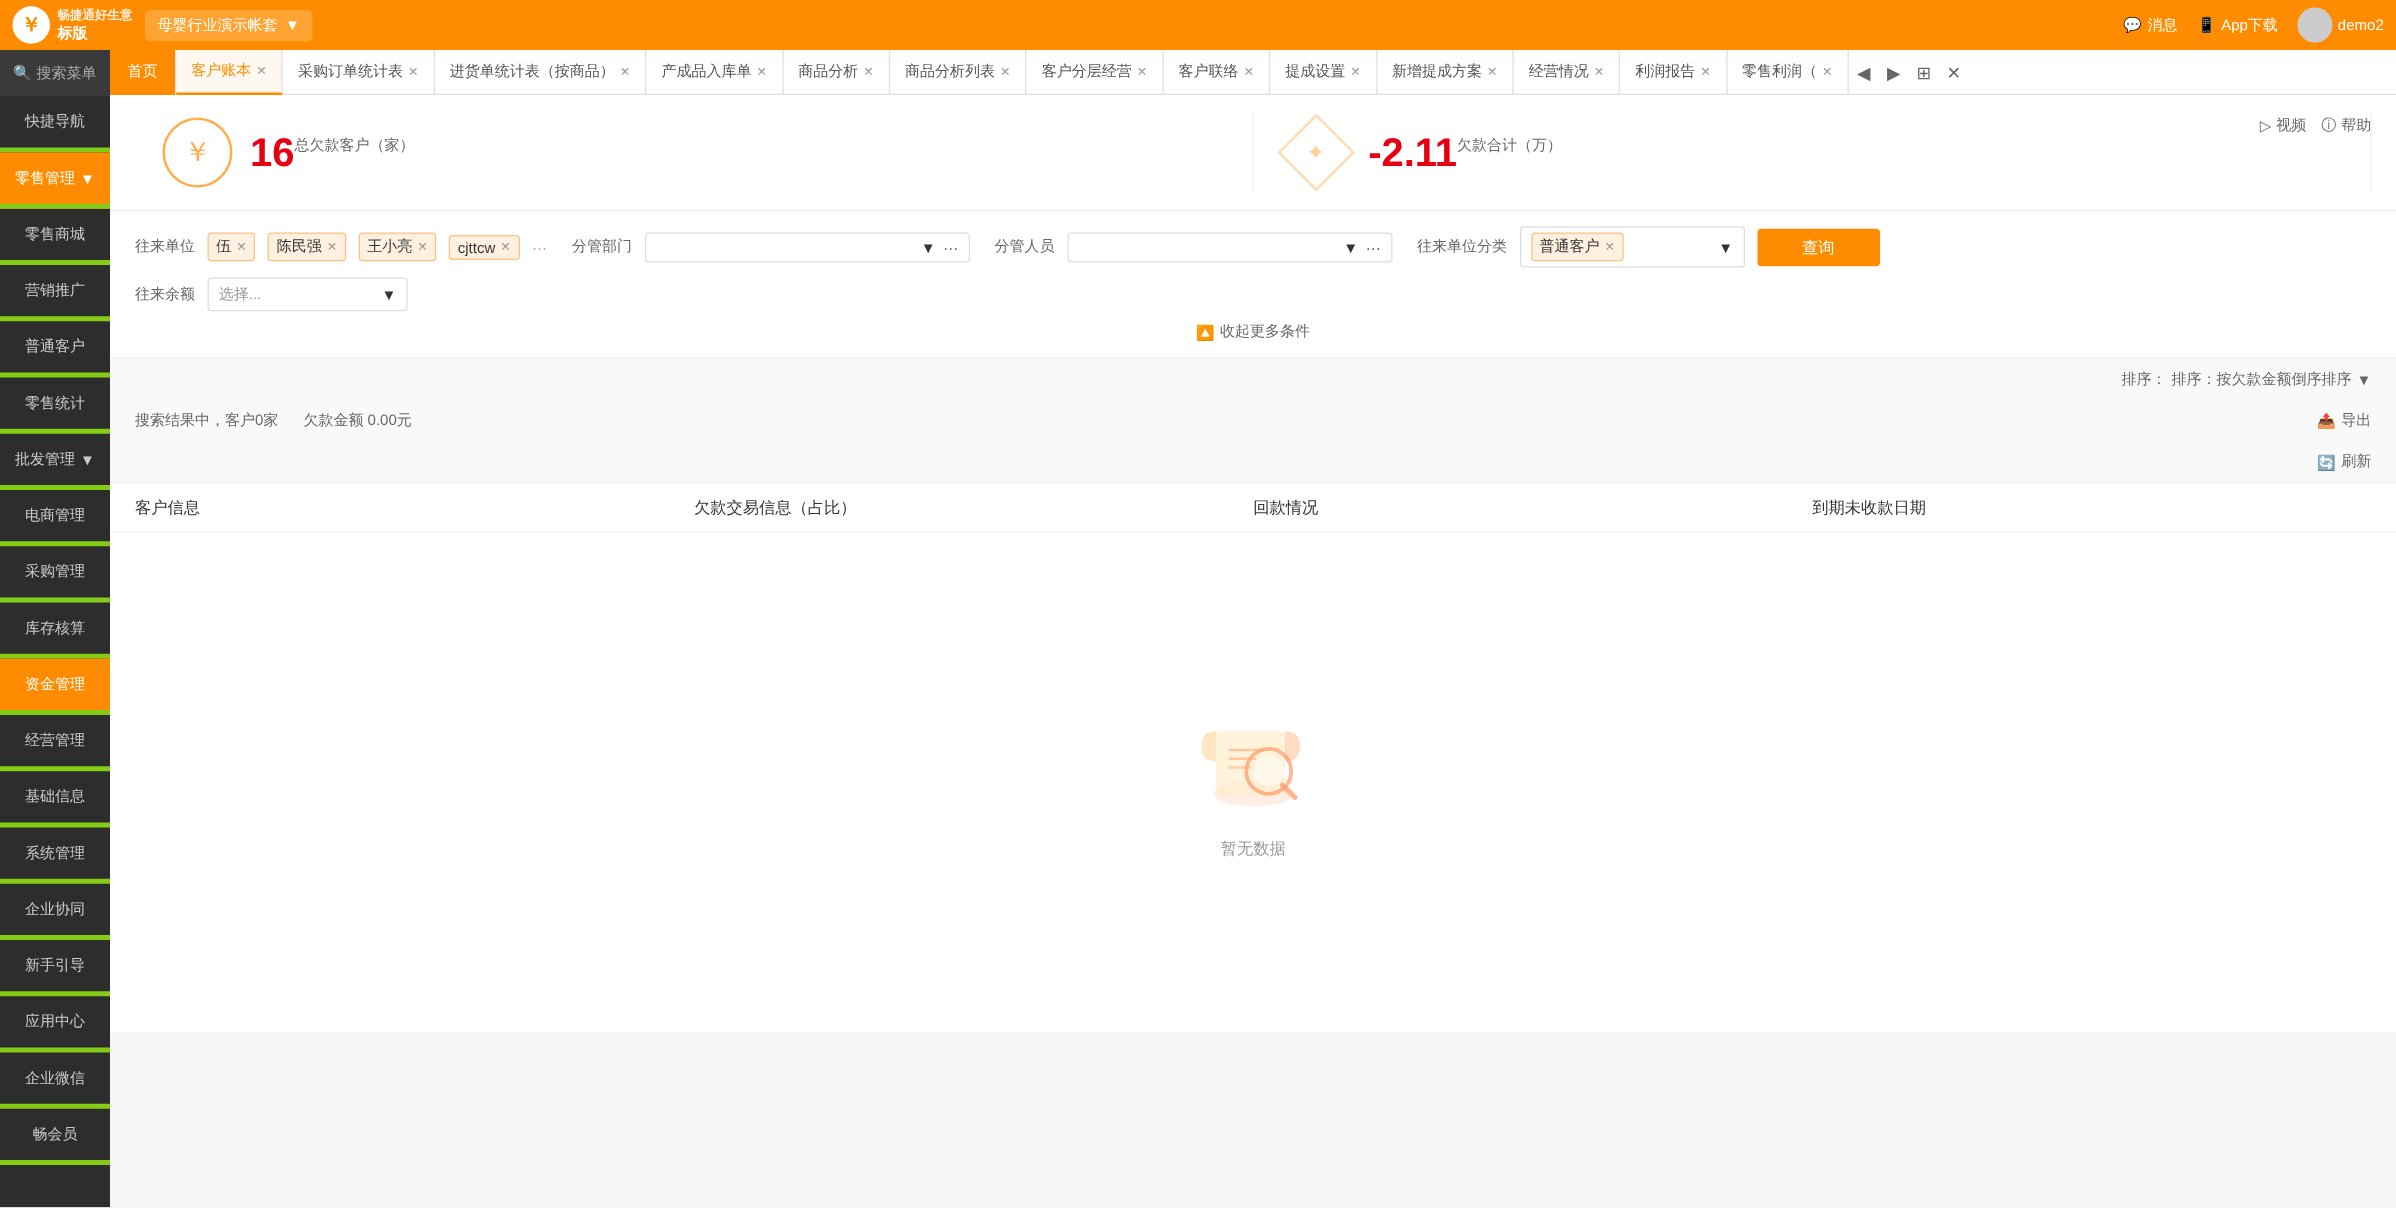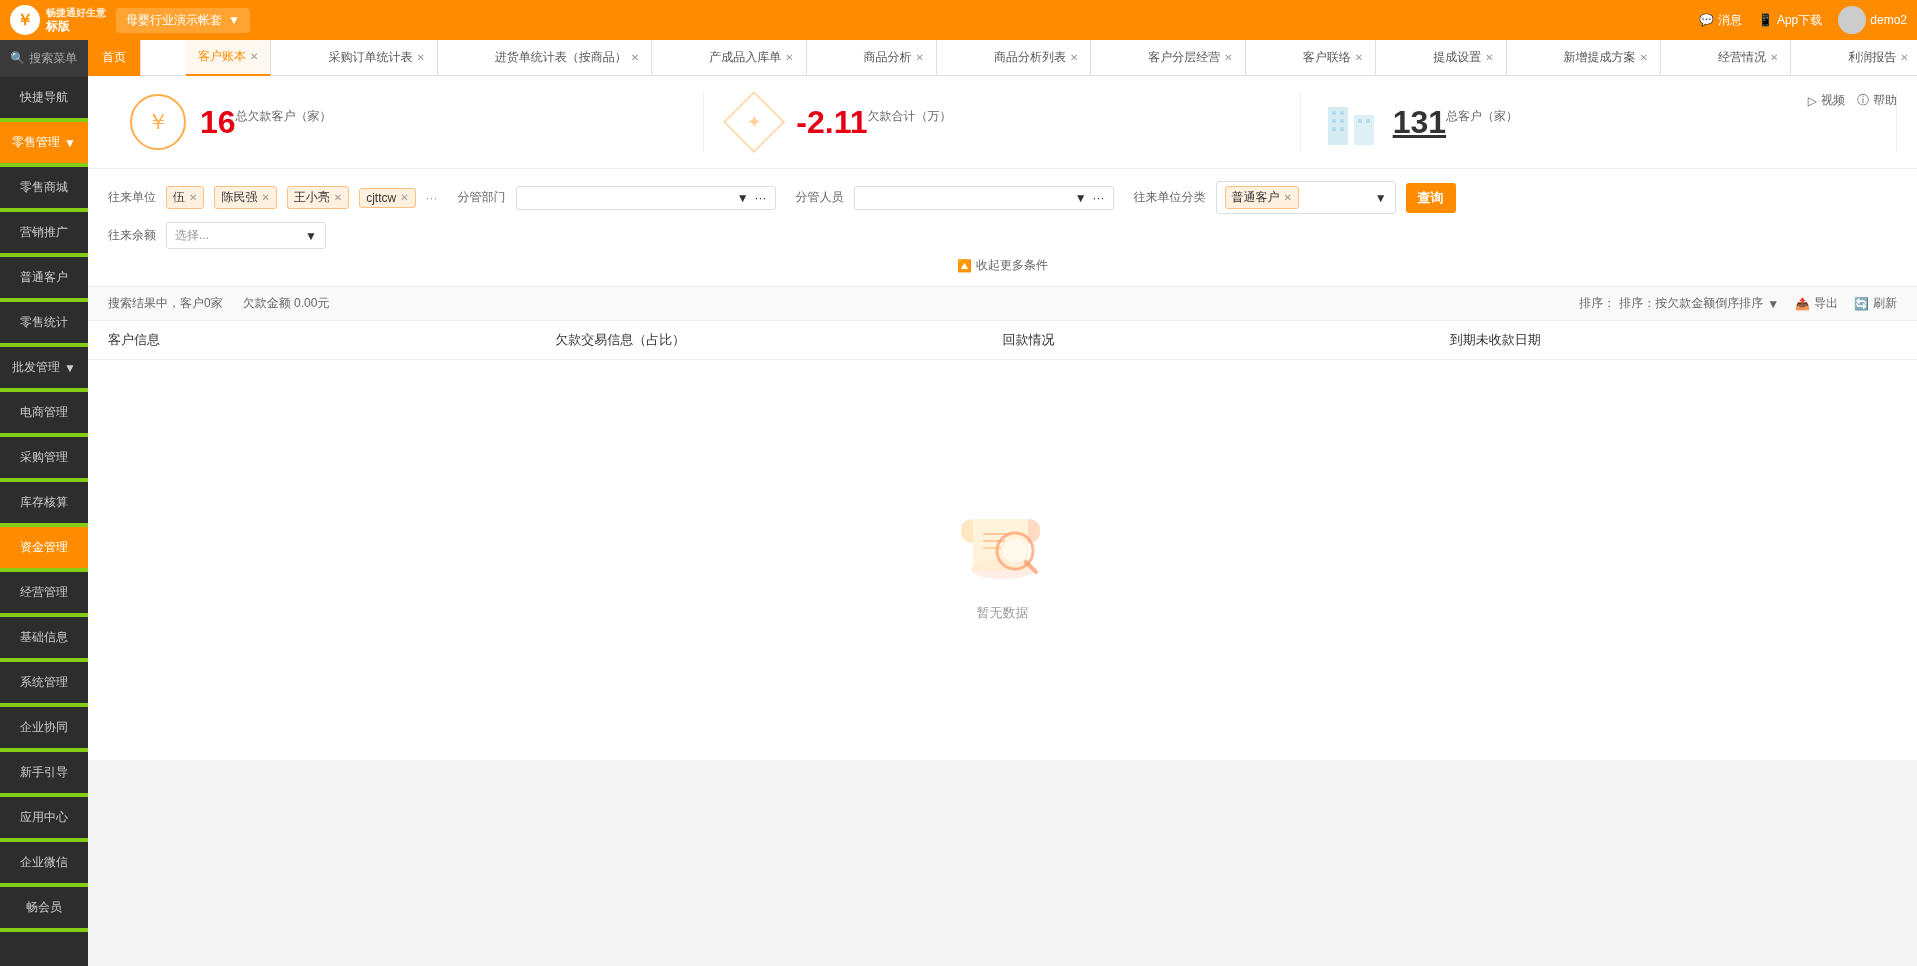--- a/index.html
+++ b/index.html
@@ -4,21 +4,21 @@
   <style>
     * { margin: 0; padding: 0; box-sizing: border-box; }
     body { font-family: 'Microsoft YaHei', Arial, sans-serif; font-size: 13px; background: #f5f5f5; overflow: hidden; height: 966px; }
 
     
     .app-wrapper { display: flex; flex-direction: column; height: 100%; }
     .top-bar { display: flex; align-items: center; background: #ff8c00; height: 40px; padding: 0 10px; flex-shrink: 0; }
     .main-layout { display: flex; flex: 1; overflow: hidden; }
     .sidebar { width: 88px; background: #2d2d2d; display: flex; flex-direction: column; flex-shrink: 0; overflow-y: auto; }
     .content-area { flex: 1; display: flex; flex-direction: column; overflow: hidden; }
-    .tab-bar { background: #fff; border-bottom: 1px solid #e0e0e0; display: flex; align-items: center; height: 36px; flex-shrink: 0; gap: 45px; }
+    .tab-bar { background: #fff; border-bottom: 1px solid #e0e0e0; display: flex; align-items: center; height: 36px; flex-shrink: 0; }
     .main-content { flex: 1; overflow-y: auto; background: #f5f5f5; }
 
     
     .logo-area { display: flex; align-items: center; gap: 6px; color: white; font-weight: bold; font-size: 13px; min-width: 88px; }
     .logo-icon { width: 30px; height: 30px; background: white; border-radius: 50%; display: flex; align-items: center; justify-content: center; color: #ff8c00; font-size: 16px; flex-shrink: 0; }
     .top-bar-center { flex: 1; display: flex; align-items: center; padding: 0 10px; }
     .store-selector { background: rgba(255,255,255,0.2); border: none; color: white; padding: 4px 10px; border-radius: 4px; font-size: 12px; cursor: pointer; display: flex; align-items: center; gap: 6px; }
     .top-bar-right { display: flex; align-items: center; gap: 16px; color: white; font-size: 12px; }
     .top-bar-right-item { display: flex; align-items: center; gap: 4px; cursor: pointer; }
     .avatar { width: 28px; height: 28px; border-radius: 50%; background: #ccc; display: flex; align-items: center; justify-content: center; overflow: hidden; }
@@ -51,26 +51,26 @@
     
     .filter-area { background: white; padding: 12px 20px; border-bottom: 1px solid #eee; }
     .filter-row { display: flex; align-items: center; gap: 10px; margin-bottom: 8px; flex-wrap: wrap; }
     .filter-label { color: #666; font-size: 12px; white-space: nowrap; }
     .filter-tag { display: inline-flex; align-items: center; gap: 4px; background: #fff0e0; border: 1px solid #ffc080; border-radius: 3px; padding: 2px 6px; font-size: 12px; color: #333; }
     .filter-tag-close { color: #999; cursor: pointer; font-size: 10px; }
     .filter-more { color: #999; font-size: 12px; cursor: pointer; }
     .filter-select { display: flex; align-items: center; gap: 6px; border: 1px solid #ddd; border-radius: 3px; padding: 4px 8px; font-size: 12px; color: #333; min-width: 160px; cursor: pointer; background: white; }
     .filter-select-wide { min-width: 260px; }
     .filter-class-tag { display: inline-flex; align-items: center; gap: 4px; background: #fff0e0; border: 1px solid #ffc080; border-radius: 3px; padding: 2px 6px; font-size: 12px; color: #333; }
-    .query-btn { background: #ff8c00; color: white; border: none; padding: 6px 12px; border-radius: 3px; font-size: 13px; cursor: pointer; font-weight: bold; }
+    .query-btn { background: #ff8c00; color: white; border: none; padding: 6px 36px; border-radius: 3px; font-size: 13px; cursor: pointer; }
     .collapse-btn { display: flex; align-items: center; gap: 4px; color: #666; font-size: 12px; cursor: pointer; }
 
     
     .results-bar { background: #f9f9f9; padding: 8px 20px; border-bottom: 1px solid #eee; display: flex; align-items: center; justify-content: space-between; font-size: 12px; color: #666; }
-    .results-bar-right { display: flex; align-items: flex-end; gap: 16px; }
+    .results-bar-right { display: flex; align-items: flex-end; gap: 16px; flex-direction: column; }
     .results-bar-action { display: flex; align-items: center; gap: 4px; color: #666; cursor: pointer; }
     .sort-select { display: flex; align-items: center; gap: 4px; cursor: pointer; }
 
     
     .table-wrapper { background: white; margin: 0; }
     .table-header { display: grid; grid-template-columns: 2fr 2fr 2fr 2fr; padding: 10px 20px; background: white; border-bottom: 1px solid #eee; font-size: 13px; color: #333; font-weight: normal; }
     .table-body { min-height: 400px; display: flex; align-items: center; justify-content: center; flex-direction: column; padding: 40px; }
     .empty-text { color: #999; font-size: 13px; }
 
     
@@ -272,40 +272,20 @@
                 <div style="width:44px;height:44px;transform:rotate(45deg);border:2px solid #ff8c00;opacity:0.3;position:absolute;"></div>
                 <span style="font-size:18px;color:#ff8c00;opacity:0.4;z-index:1;">✦</span>
               </div>
             </div>
             <div class="stat-info">
               <span class="stat-value" style="color:#e60012;font-size:32px;">-2.11</span>
               <span class="stat-label">欠款合计（万）</span>
             </div>
           </div>
 
-          <div class="stat-block">
-            <div class="stat-icon">
-              <svg width="54" height="54" viewBox="0 0 54 54" fill="none">
-                <rect x="4" y="12" width="20" height="38" rx="1" fill="#add8e6" opacity="0.5"></rect>
-                <rect x="30" y="20" width="20" height="30" rx="1" fill="#add8e6" opacity="0.4"></rect>
-                <rect x="8" y="16" width="4" height="4" fill="#add8e6" opacity="0.8"></rect>
-                <rect x="16" y="16" width="4" height="4" fill="#add8e6" opacity="0.8"></rect>
-                <rect x="8" y="24" width="4" height="4" fill="#add8e6" opacity="0.8"></rect>
-                <rect x="16" y="24" width="4" height="4" fill="#add8e6" opacity="0.8"></rect>
-                <rect x="8" y="32" width="4" height="4" fill="#add8e6" opacity="0.8"></rect>
-                <rect x="16" y="32" width="4" height="4" fill="#add8e6" opacity="0.8"></rect>
-                <rect x="34" y="24" width="4" height="4" fill="#add8e6" opacity="0.8"></rect>
-                <rect x="42" y="24" width="4" height="4" fill="#add8e6" opacity="0.8"></rect>
-              </svg>
-            </div>
-            <div class="stat-info">
-              <span class="stat-value underline" style="font-size:32px;font-weight:bold;text-decoration:underline;color:#333;">131</span>
-              <span class="stat-label">总客户（家）</span>
-            </div>
-          </div>
 
           <div class="stats-right">
             <div class="stats-right-item">
               <span>▷</span>
               <span>视频</span>
             </div>
             <div class="stats-right-item">
               <span>ⓘ</span>
               <span>帮助</span>
             </div>

